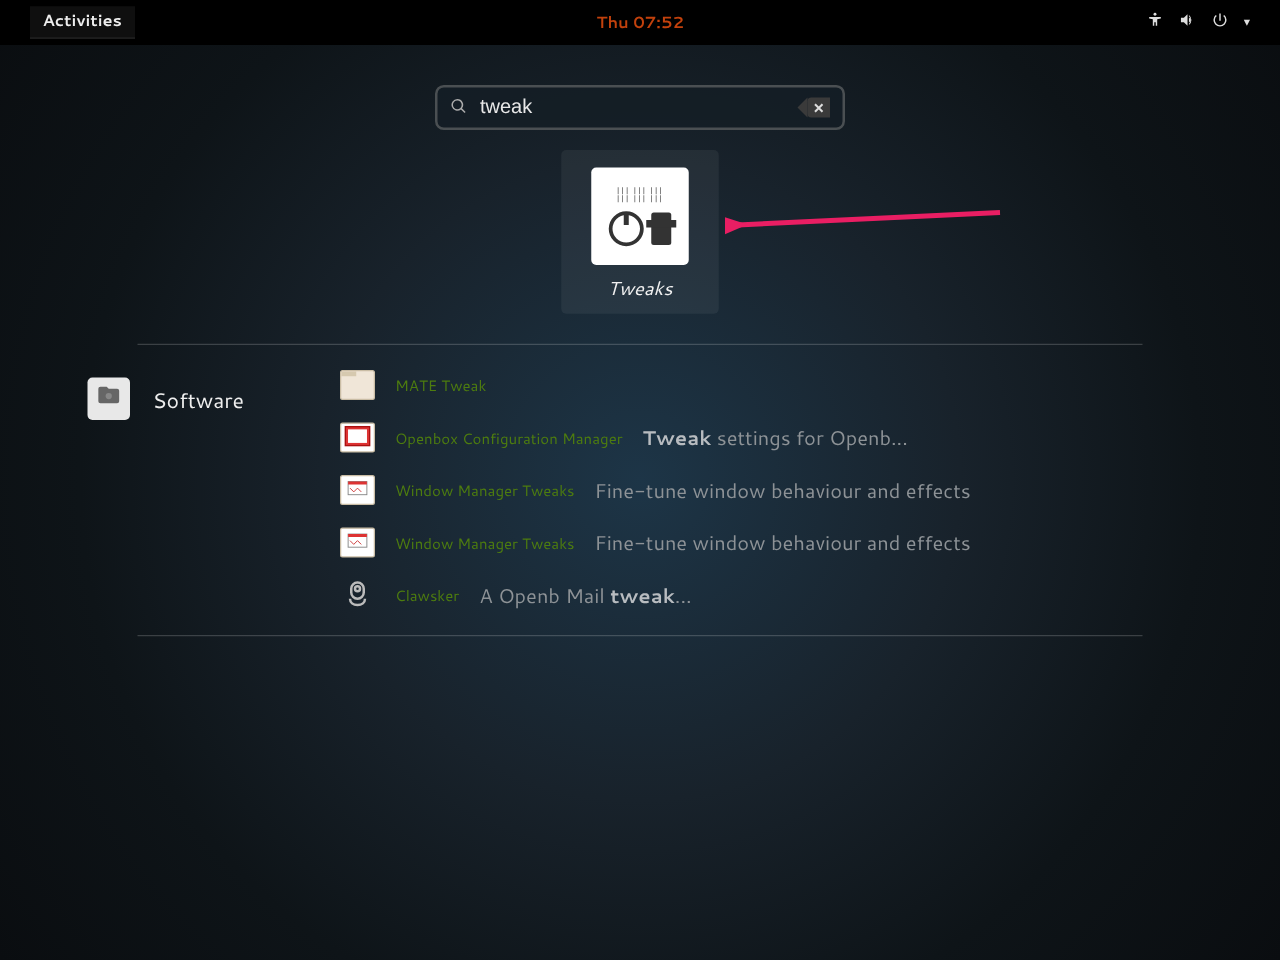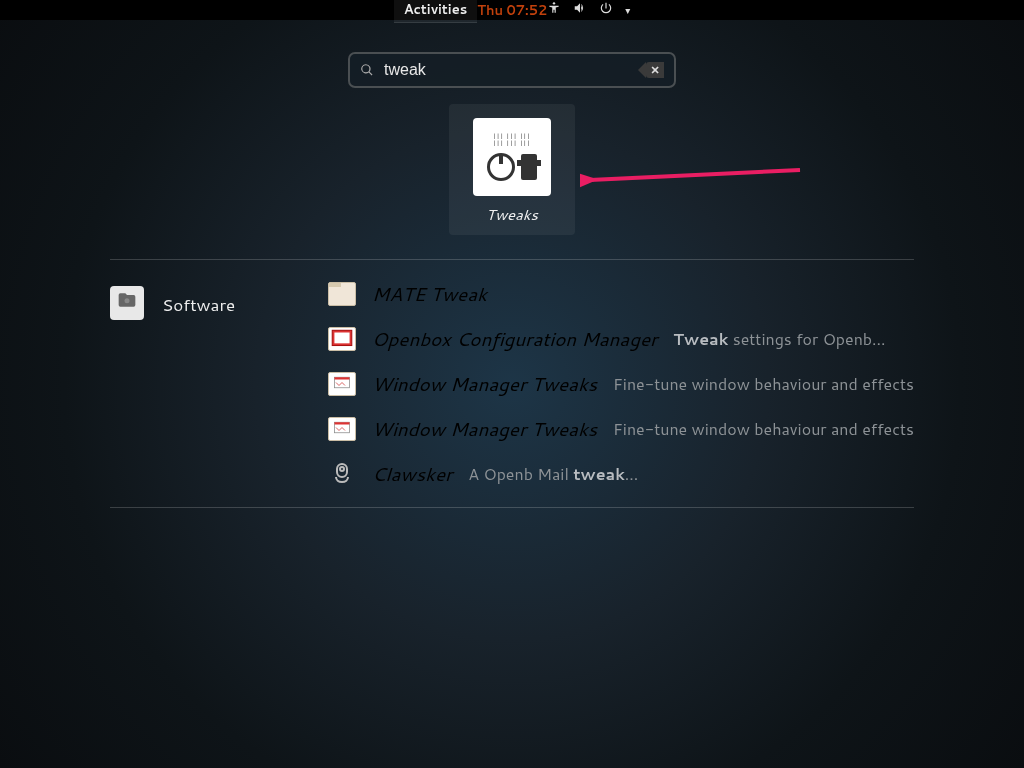--- a/index.html
+++ b/index.html
@@ -3,27 +3,27 @@
 <meta charset="utf-8">
 <style>
   * { box-sizing: border-box; margin: 0; padding: 0; }
   html, body { width: 1024px; height: 768px; overflow: hidden; font-family: Cantarell, "Segoe UI", sans-serif; }
   body {
     background: radial-gradient(circle at 50% 50%, #1d3547 0%, #18222b 40%, #0e1418 70%, #0a0d10 100%);
     color: #d7d7d7;
   }
   
   .topbar {
-    height: 20px;
+    height: 36px;
     background: #000;
     display: flex;
     align-items: center;
-    justify-content: center;
+    justify-content: space-between;
     font-size: 13px;
-    padding: 0 8px;
+    padding: 0 24px;
   }
   .topbar-left, .topbar-right { display:flex; align-items:center; gap:14px; }
   .activities-btn {
     background: rgba(255,255,255,0.06);
     padding: 3px 10px 4px;
     border-bottom: 1px solid rgba(255,255,255,0.1);
     cursor: pointer;
     color:#eee; font-weight:bold;
   }
   .clock { color:#c2410c; font-weight:bold; }
@@ -75,39 +75,39 @@
   .slider::after{content:"";position:absolute;left:-4px;right:-4px;height:6px;background:#333;top:6px;}
   .tile-label{ color:#f0f0f0; font-size:15px;font-style:italic;}
 
   
   .arrow-svg{ position:absolute; left:580px; top:155px; pointer-events:none;}
 
   
   .divider{ height:1px; background:rgba(255,255,255,0.18); margin:24px 110px 0;}
 
   
-  .section{ display:flex; padding:20px 110px 0; gap:32px;}
+  .section{ display:flex; padding:20px 70px 0; gap:12px;}
   .section-left{ width:190px; display:flex; align-items:flex-start; gap:18px; padding-top:6px;}
   .soft-icon{
     width:34px;height:34px; border-radius:4px; background:#e8e8e8; display:flex; align-items:flex-start; justify-content:center; padding-top:4px;
   }
   .soft-icon svg{ width:20px; height:20px; }
   .section-title{ color:#eee; font-size:17px; padding-top:6px;}
   .section-right{ flex:1; display:flex; flex-direction:column; gap:18px;}
   .row{ display:flex; align-items:center; gap:16px; cursor:pointer;}
   .row-icon{
     width:28px;height:24px; background:#f0e6d8; border:1px solid #cabda5; border-radius:2px; flex:0 0 auto;
     position:relative; display:flex; align-items:center; justify-content:center; font-size:10px; color:#7a4; overflow:hidden;
   }
   .row-icon.folderish::before{content:"";position:absolute;top:0;left:0;width:12px;height:4px;background:#d6c9af;}
   .row-icon.wm{ background:#fff; }
   .row-icon.wm svg{width:20px;height:18px;}
   .row-icon.claw{ background:transparent; border:none;}
   .row-icon.claw svg{width:24px;height:24px;fill:#bbb;}
-  .row-name{ color:#000000; font-size:19px; white-space:nowrap;font-style:italic;}
+  .row-name{ color:#4d7c0f; font-size:12px; white-space:nowrap;}
   .row-desc{ color:#8d9296; font-size:16px; white-space:nowrap; overflow:hidden; text-overflow:ellipsis;}
   .row-desc b{ color:#b8bcc0; font-weight:bold;}
 
   .divider2{ height:1px; background:rgba(255,255,255,0.18); margin:20px 110px 0;}
 </style>
 </head>
 <body>
 
 <div class="topbar">
   <div class="topbar-left">

